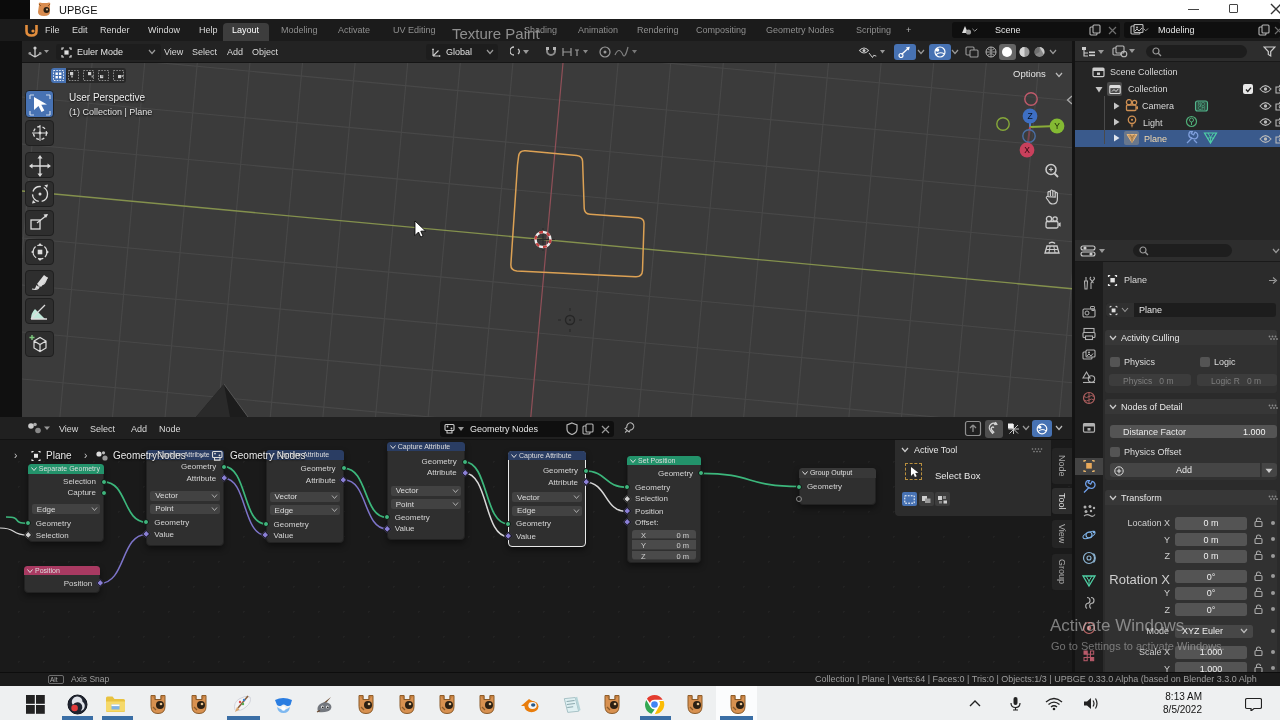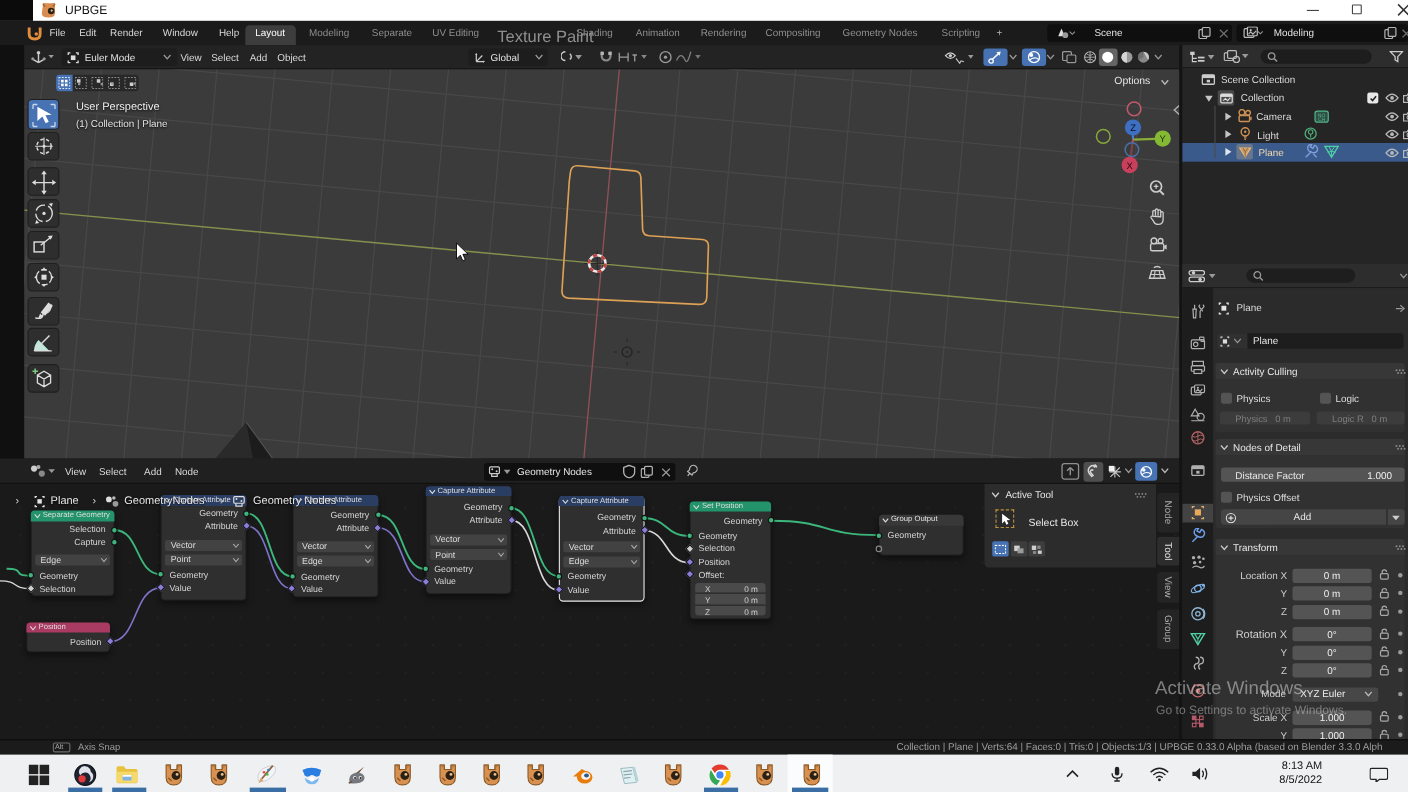--- a/index.html
+++ b/index.html
@@ -31,21 +31,21 @@
 <circle cx="9" cy="8" r="1.6" fill="#e28d3d"></circle>
   </svg>
 <div class="tx" style="left:45px;top:25px;font-size:9px;color:#d9d9d9">File</div>
 <div class="tx" style="left:72px;top:25px;font-size:9px;color:#d9d9d9">Edit</div>
 <div class="tx" style="left:100px;top:25px;font-size:9px;color:#d9d9d9">Render</div>
 <div class="tx" style="left:148px;top:25px;font-size:9px;color:#d9d9d9">Window</div>
 <div class="tx" style="left:199px;top:25px;font-size:9px;color:#d9d9d9">Help</div>
 <div class="a" style="left:223px;top:23px;width:46px;height:18px;background:#3d3d3d;border-radius:4px 4px 0 0"></div>
 <div class="tx" style="left:232px;top:25px;font-size:9px;color:#ffffff">Layout</div>
 <div class="tx" style="left:281px;top:25px;font-size:9px;color:#8f8f8f">Modeling</div>
-<div class="tx" style="left:338px;top:25px;font-size:9px;color:#8f8f8f">Separate</div>
+<div class="tx" style="left:338px;top:25px;font-size:9px;color:#8f8f8f">Activate</div>
 <div class="tx" style="left:393px;top:25px;font-size:9px;color:#8f8f8f">UV Editing</div>
 <div class="tx" style="left:452px;top:25px;font-size:15px;color:#8f8f8f">Texture Paint</div>
 <div class="tx" style="left:524px;top:25px;font-size:9px;color:#8f8f8f">Shading</div>
 <div class="tx" style="left:578px;top:25px;font-size:9px;color:#8f8f8f">Animation</div>
 <div class="tx" style="left:637px;top:25px;font-size:9px;color:#8f8f8f">Rendering</div>
 <div class="tx" style="left:696px;top:25px;font-size:9px;color:#8f8f8f">Compositing</div>
 <div class="tx" style="left:766px;top:25px;font-size:9px;color:#8f8f8f">Geometry Nodes</div>
 <div class="tx" style="left:856px;top:25px;font-size:9px;color:#8f8f8f">Scripting</div>
 <div class="tx" style="left:906px;top:25px;font-size:9px;color:#b5b5b5">+</div>
 <div class="a" style="left:952px;top:22px;width:168px;height:16px;background:#0f0f0f;border-radius:3px"></div>
@@ -674,21 +674,21 @@
   </svg>
 <div class="a" style="left:1271px;top:537.0px;width:4px;height:4px;background:#9a9a9a;border-radius:50%"></div>
 <div class="tx" style="right:110px;top:551px;font-size:9px;color:#cfcfcf;position:absolute">Z</div>
 <div class="a" style="left:1175px;top:549.5px;width:72px;height:13px;background:#545454;border-radius:2.5px"></div>
 <div class="tx" style="left:1175px;top:551px;width:72px;text-align:center;font-size:9px;color:#f0f0f0">0 m</div>
 <svg class="a" style="left:1253px;top:550px" width="11" height="11" viewBox="0 0 11 11">
     <rect x="2" y="4.5" width="7" height="5" rx="1" fill="none" stroke="#a8a8a8" stroke-width="1.1"></rect>
     <path d="M3.5 4.5 V3 a2 2 0 0 1 4 0" fill="none" stroke="#a8a8a8" stroke-width="1.1"></path>
   </svg>
 <div class="a" style="left:1271px;top:553.5px;width:4px;height:4px;background:#9a9a9a;border-radius:50%"></div>
-<div class="tx" style="right:110px;top:571.5px;font-size:10px;color:#cfcfcf;position:absolute">Rotation X</div>
+<div class="tx" style="right:110px;top:571.5px;font-size:13px;color:#cfcfcf;position:absolute">Rotation X</div>
 <div class="a" style="left:1175px;top:570.0px;width:72px;height:13px;background:#545454;border-radius:2.5px"></div>
 <div class="tx" style="left:1175px;top:571.5px;width:72px;text-align:center;font-size:9px;color:#f0f0f0">0°</div>
 <svg class="a" style="left:1253px;top:570.5px" width="11" height="11" viewBox="0 0 11 11">
     <rect x="2" y="4.5" width="7" height="5" rx="1" fill="none" stroke="#a8a8a8" stroke-width="1.1"></rect>
     <path d="M3.5 4.5 V3 a2 2 0 0 1 4 0" fill="none" stroke="#a8a8a8" stroke-width="1.1"></path>
   </svg>
 <div class="a" style="left:1271px;top:574.0px;width:4px;height:4px;background:#9a9a9a;border-radius:50%"></div>
 <div class="tx" style="right:110px;top:588px;font-size:9px;color:#cfcfcf;position:absolute">Y</div>
 <div class="a" style="left:1175px;top:586.5px;width:72px;height:13px;background:#545454;border-radius:2.5px"></div>
 <div class="tx" style="left:1175px;top:588px;width:72px;text-align:center;font-size:9px;color:#f0f0f0">0°</div>

